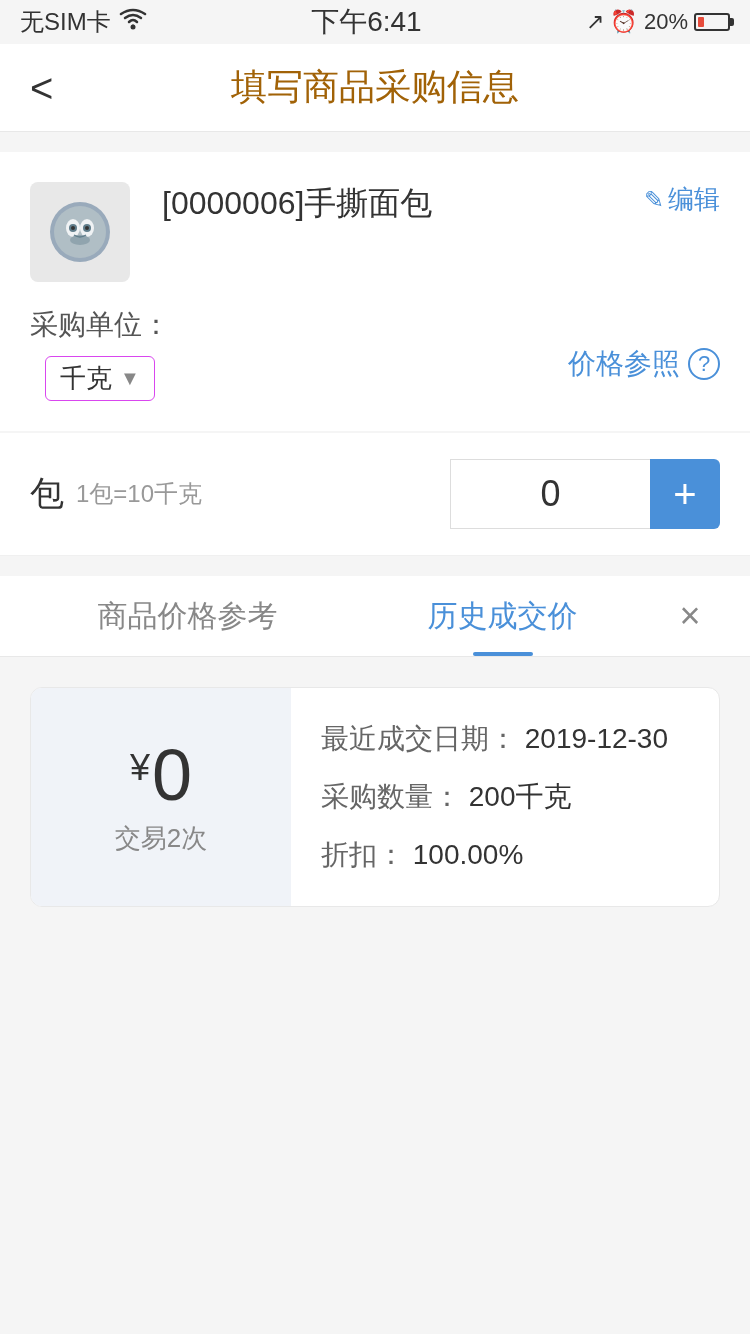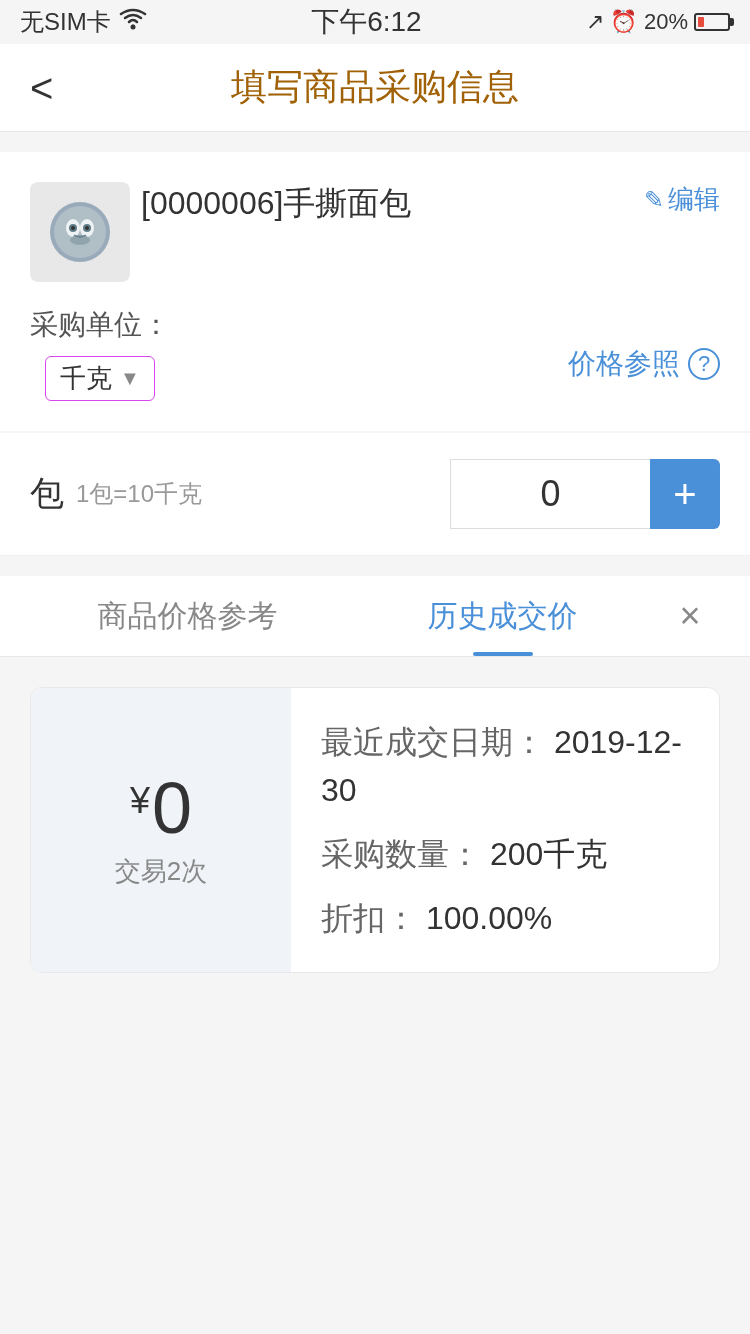--- a/index.html
+++ b/index.html
@@ -95,21 +95,21 @@
       flex-direction: column;
     }
     .product-top {
       display: flex;
       align-items: flex-start;
       justify-content: space-between;
     }
     .product-left {
       display: flex;
       align-items: flex-start;
-      gap: 11px;
+      gap: 32px;
     }
     .product-image {
       width: 100px;
       height: 100px;
       background: #e8e8e8;
       border-radius: 8px;
       display: flex;
       align-items: center;
       justify-content: center;
       flex-shrink: 0;
@@ -331,21 +331,21 @@
     }
     .deal-card-right {
       flex: 1;
       padding: 30px 30px;
       display: flex;
       flex-direction: column;
       gap: 16px;
       justify-content: center;
     }
     .deal-info-row {
-      font-size: 32px;
+      font-size: 28px;
       color: #333;
       line-height: 1.5;
     }
     .deal-info-label {
       color: #666;
     }
     .deal-info-value {
       color: #333;
     }
   </style>
@@ -358,21 +358,21 @@
     <span>
       <svg width="28" height="22" viewBox="0 0 28 22">
         <path d="M14 18 Q14 18 14 18" stroke="#333" stroke-width="3" fill="none" stroke-linecap="round"></path>
         <path d="M10 14 Q14 10 18 14" stroke="#333" stroke-width="2.5" fill="none" stroke-linecap="round"></path>
         <path d="M6 10 Q14 4 22 10" stroke="#333" stroke-width="2.5" fill="none" stroke-linecap="round"></path>
         <path d="M2 6 Q14 -2 26 6" stroke="#333" stroke-width="2.5" fill="none" stroke-linecap="round"></path>
         <circle cx="14" cy="19" r="2.5" fill="#333"></circle>
       </svg>
     </span>
   </div>
-  <div class="status-center">下午6:12</div>
+  <div class="status-center">下午6:41</div>
   <div class="status-right">
     <span>↗</span>
     <span>⏰</span>
     <span>20%</span>
     <div class="battery-icon">
       <div class="battery-body">
         <div class="battery-fill"></div>
       </div>
     </div>
   </div>

